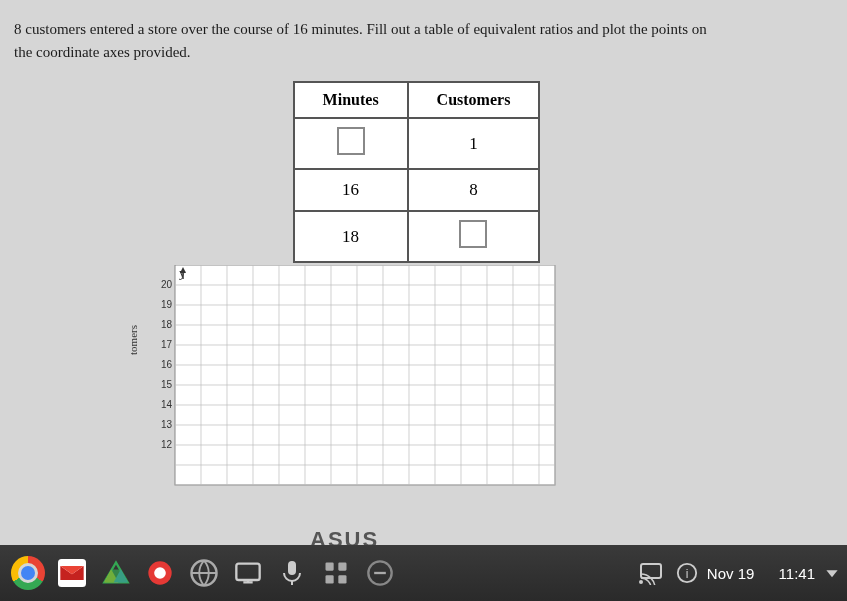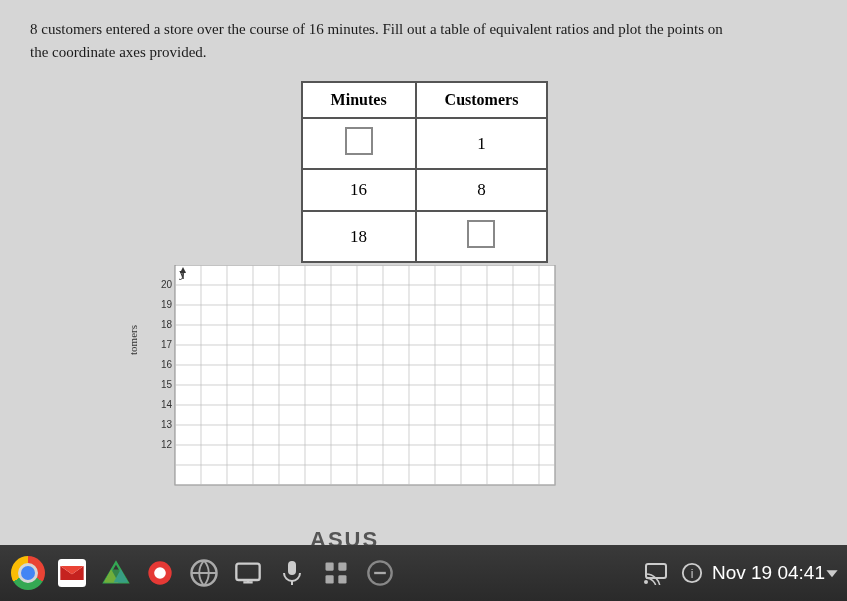--- a/index.html
+++ b/index.html
@@ -11,21 +11,21 @@
       font-family: Georgia, 'Times New Roman', serif;
       overflow: hidden;
       position: relative;
     }
 
     .main-content {
       background: #d6d6d6;
       width: 100%;
       height: 545px;
       position: relative;
-      padding: 18px 28px 10px 30px;
+      padding: 18px 28px 10px 14px;
     }
 
     .problem-text {
       font-size: 15px;
       line-height: 1.5;
       color: #1a1a1a;
       margin-bottom: 18px;
       max-width: 700px;
     }
 
@@ -102,22 +102,23 @@
       cursor: pointer;
       font-size: 20px;
       flex-shrink: 0;
     }
 
     .taskbar-spacer { flex: 1; }
 
     .taskbar-right {
       display: flex;
       align-items: center;
+      gap: 10px;
       color: #fff;
-      font-size: 19px;
+      font-size: 15px;
       font-family: Arial, sans-serif;
     }
 
     .taskbar-right-icon {
       width: 32px;
       height: 32px;
       display: flex;
       align-items: center;
       justify-content: center;
       font-size: 18px;
@@ -338,21 +339,21 @@
   <div class="taskbar-right-icon">
     <svg width="22" height="22" viewBox="0 0 24 24">
         <circle cx="12" cy="12" r="10" fill="none" stroke="#ccc" stroke-width="2"></circle>
         <text x="12" y="17" text-anchor="middle" font-size="13" fill="#ccc" font-family="Arial">i</text>
       </svg>
   </div>
 
   <div class="taskbar-right">
     <span>Nov 19</span>
     &nbsp;
-    <span>04:41</span>
+    <span>11:41</span>
     <svg width="14" height="14" viewBox="0 0 10 10">
         <polygon points="5,8 1,3 9,3" fill="#ccc"></polygon>
       </svg>
   </div>
 
 </div>
 
 <div class="asus-logo">ASUS</div>
 
 </body></html>

